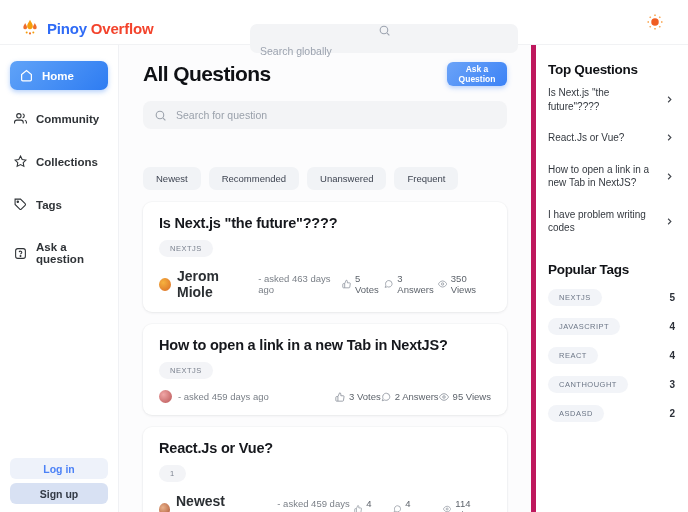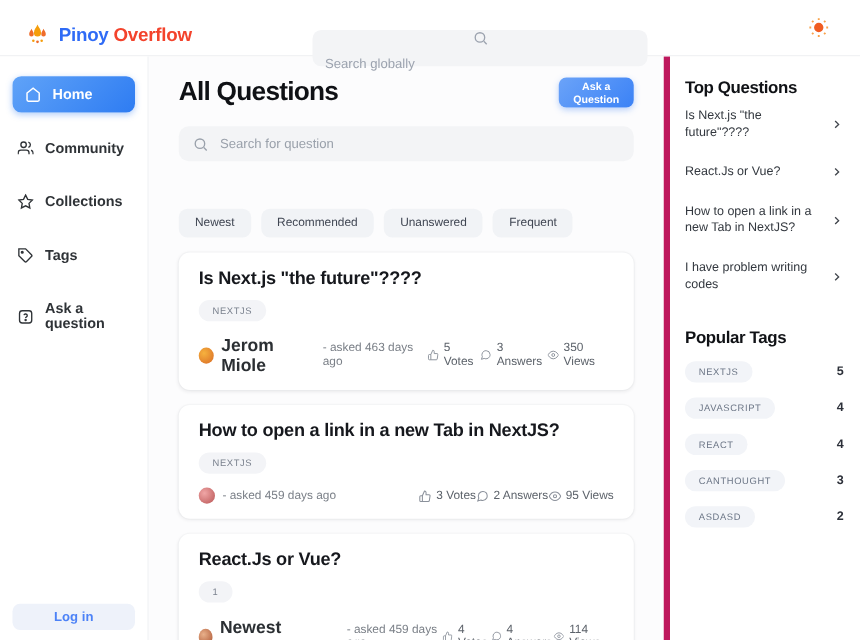--- a/index.html
+++ b/index.html
@@ -170,20 +170,21 @@
         <svg viewBox="0 0 24 24" fill="none" stroke="currentColor" stroke-width="2" width="13" height="13">
           <rect x="3" y="3" width="18" height="18" rx="4"></rect>
           <path d="M9.5 9.5a2.5 2.5 0 0 1 4.9.8c0 1.6-2.4 2.2-2.4 3.2"></path>
           <circle cx="12" cy="16.5" r="0.8" fill="currentColor"></circle>
         </svg>
       </span>
       <span>Ask a question</span>
     </div>
     <div class="auth">
       <button class="btn-login">Log in</button>
+      <button class="btn-signup">Sign up</button>
     </div>
   </div>
 
   <div class="main">
     <div class="main-head">
       <div class="page-title">All Questions</div>
       <button class="ask-btn">Ask a Question</button>
     </div>
 
     <div class="q-search">

